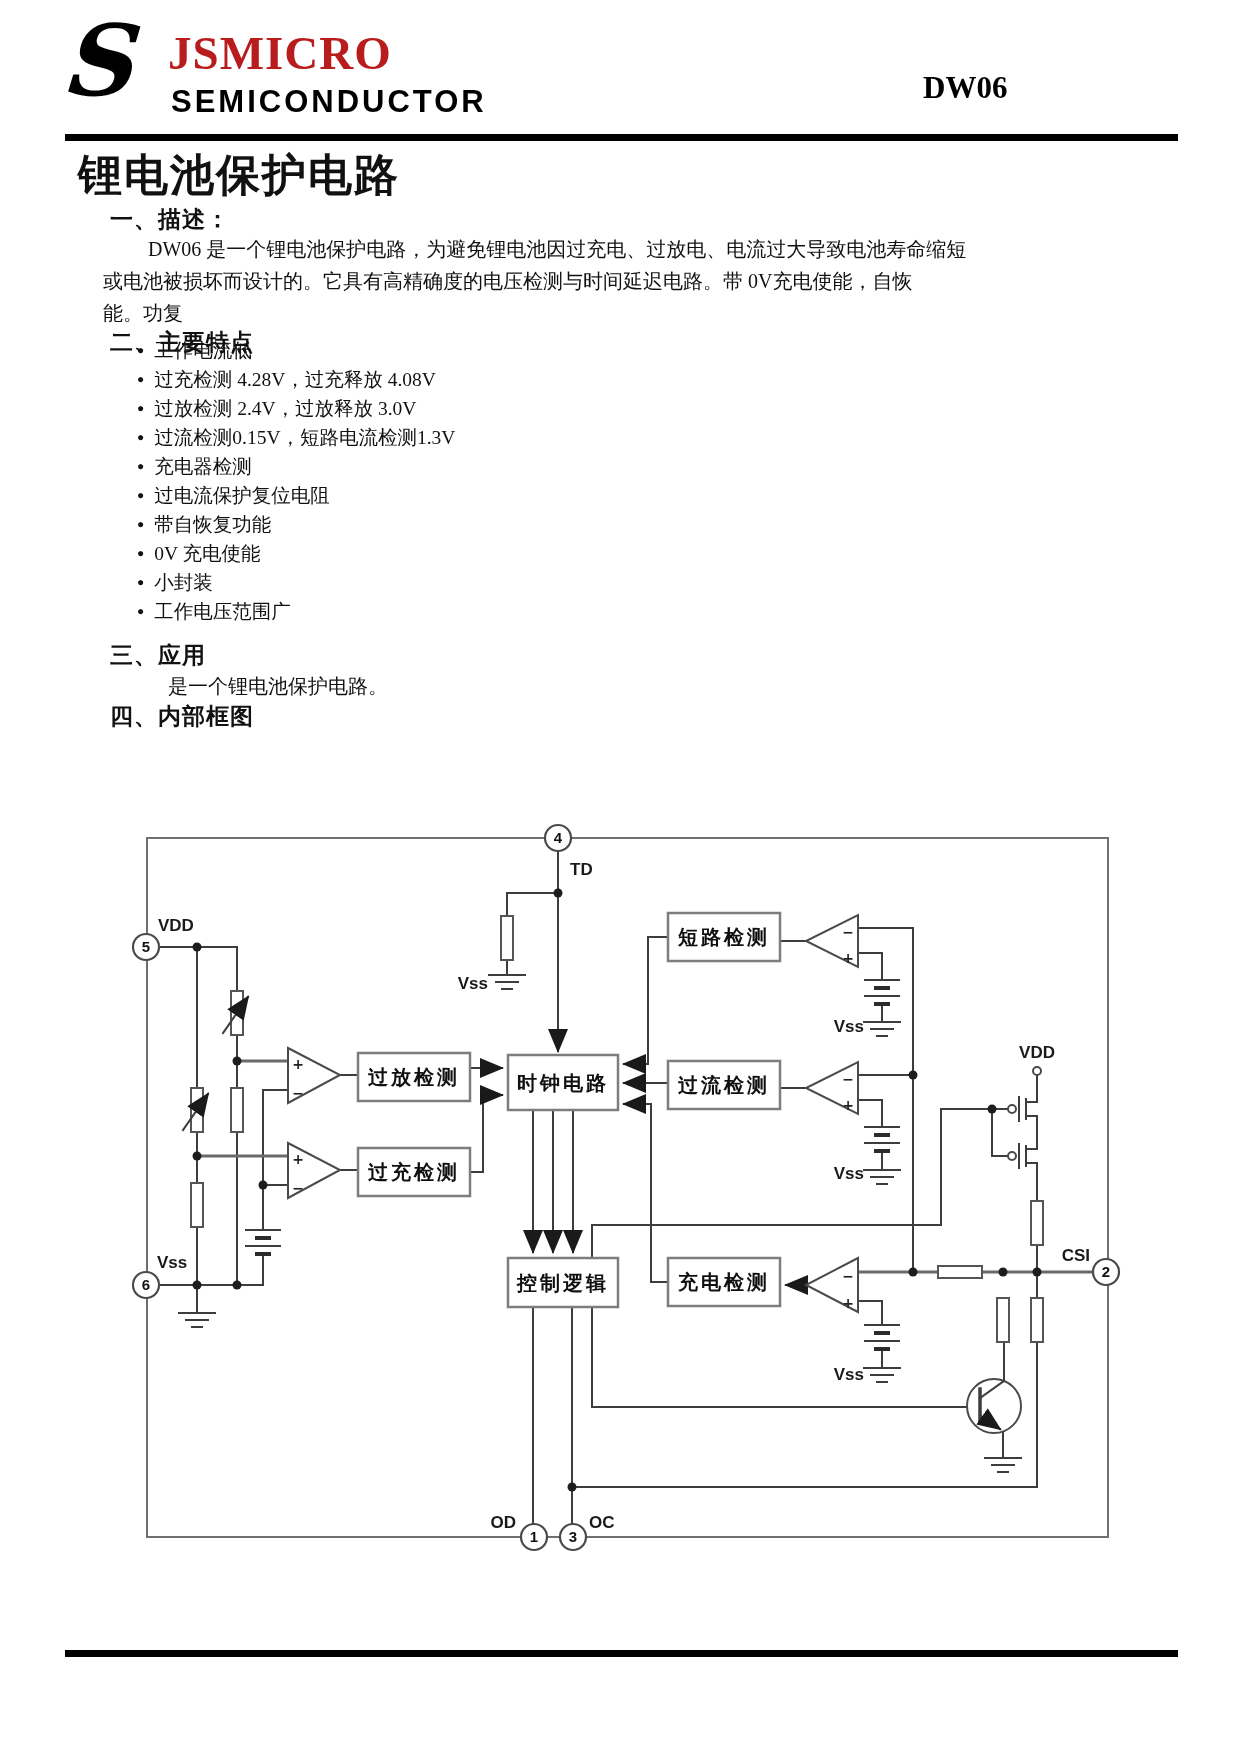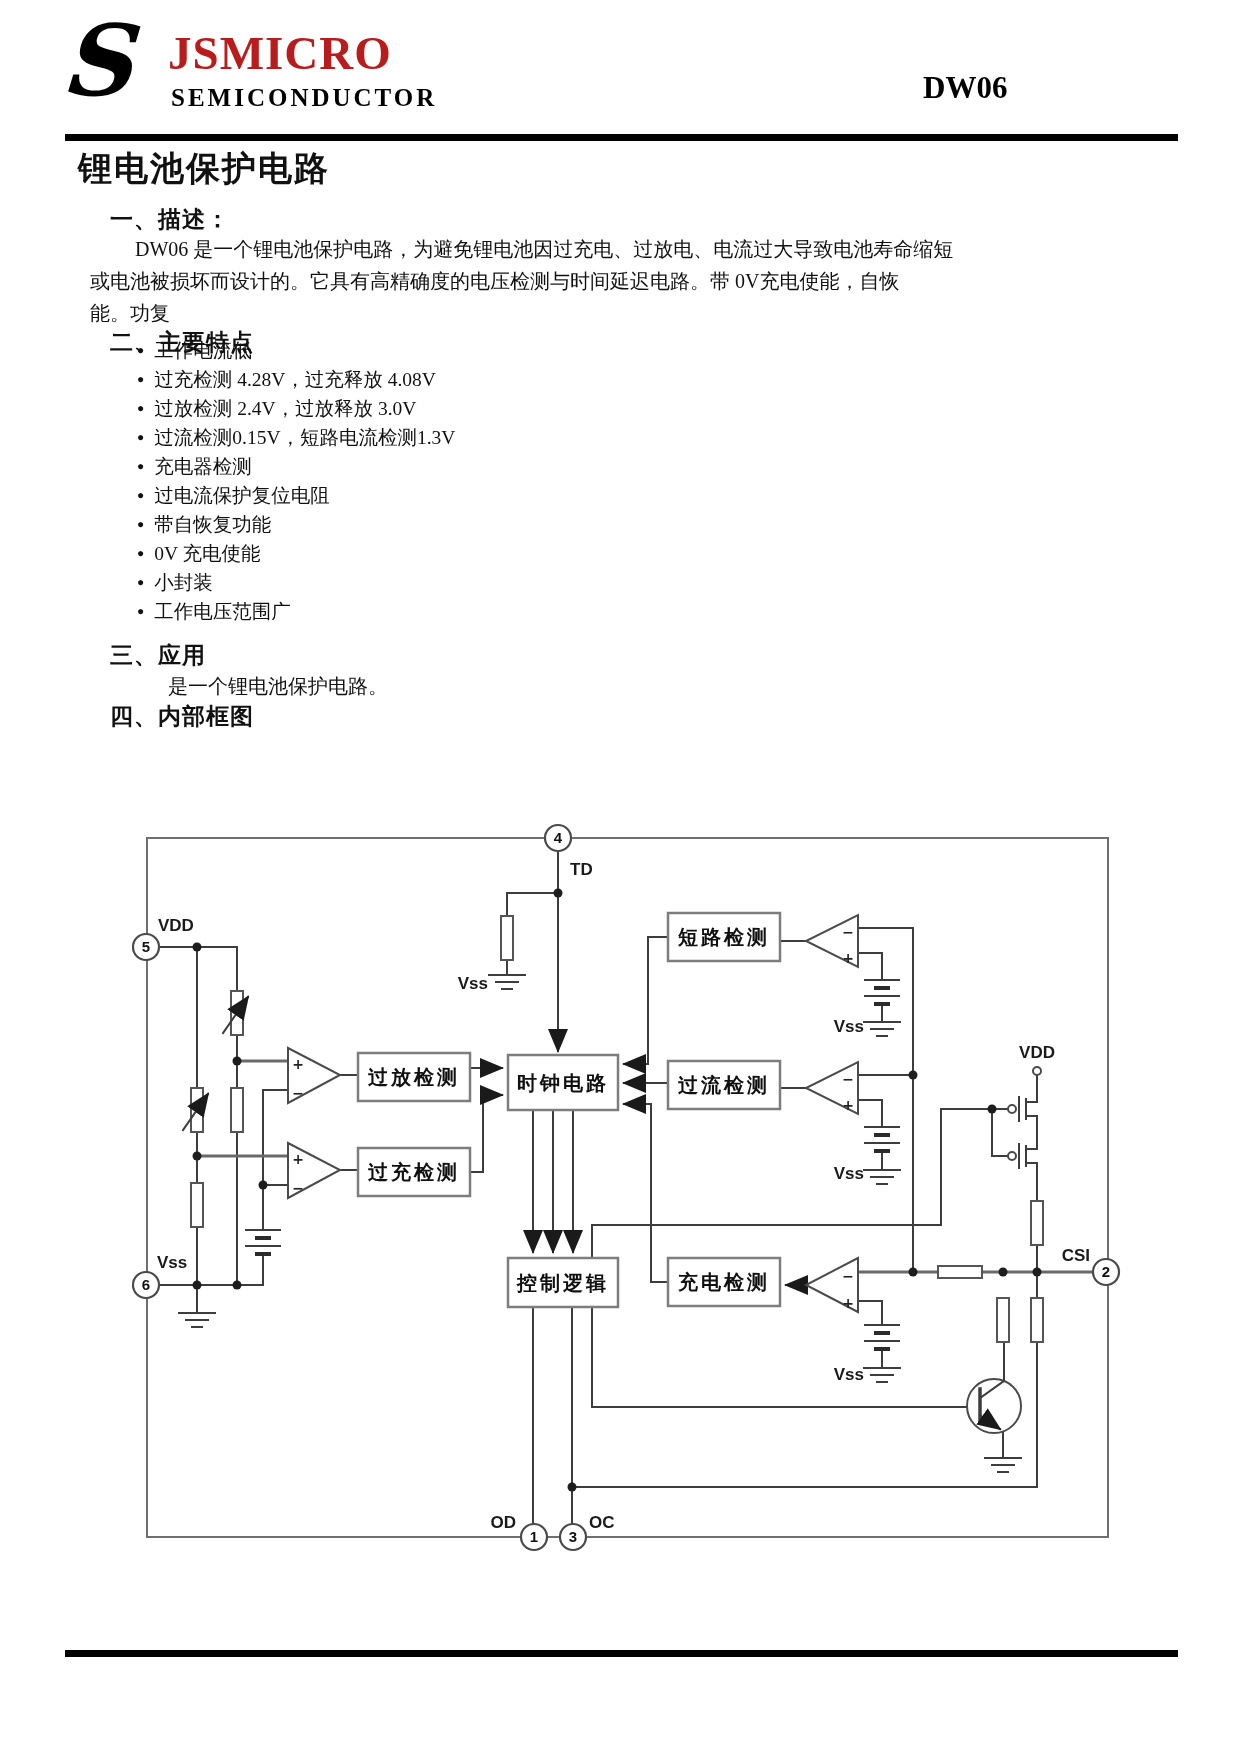--- a/index.html
+++ b/index.html
@@ -4,31 +4,31 @@
 <style>
   html,body{margin:0;padding:0;background:#ffffff;}
   .page{position:relative;width:1240px;height:1754px;background:#fff;overflow:hidden;
         font-family:"Liberation Serif","DejaVu Serif",serif;color:#111;}
   .abs{position:absolute;}
   
   .logo-mark{left:70px;top:12px;font-family:"DejaVu Serif",serif;font-weight:900;font-style:italic;
              font-size:98px;line-height:98px;transform:skewX(-6deg);color:#000;}
   .logo-title{left:168px;top:26px;font-family:Liberation Serif, serif;font-weight:900;
               font-size:47px;letter-spacing:1px;color:#b91c1c;}
-  .logo-sub{left:171px;top:84px;font-family:Liberation Serif, serif;font-weight:700;
-            font-size:25px;letter-spacing:3px;color:#000;}
+  .logo-sub{left:171px;top:84px;font-family:Liberation Sans, sans-serif;font-weight:700;
+            font-size:31px;letter-spacing:3px;color:#000;}
   .part-no{left:923px;top:70px;width:160px;font-family:Liberation Serif, serif;
            font-weight:700;font-size:31px;color:#000;}
   .rule{left:65px;width:1113px;height:7px;background:#000;}
   .rule-top{top:134px;} .rule-bot{top:1650px;}
   
-  .doc-title{left:78px;top:146px;font-size:34px;font-weight:700;letter-spacing:2px;}
+  .doc-title{left:78px;top:146px;font-size:44px;font-weight:700;letter-spacing:2px;}
   .sec-head{font-family:"Liberation Sans",sans-serif;left:110px;font-size:23px;font-weight:700;letter-spacing:1px;}
   .h1{top:204px;} .h2{top:327px;} .h3{top:640px;} .h4{top:701px;}
-  .para{left:90px;top:233px;width:880px;font-size:20px;line-height:32px;}
+  .para{left:103px;top:233px;width:880px;font-size:20px;line-height:32px;}
   .para .ind{padding-left:45px;}
   .features{left:137px;top:336px;list-style:none;margin:0;padding:0;font-size:19.5px;}
   .features li{height:29px;line-height:29px;white-space:nowrap;}
   .features li::before{content:"●";font-size:12px;vertical-align:3px;margin-right:10px;}
   .apps{left:168px;top:673px;font-size:20px;}
   
   .diagram{left:0;top:818px;}
   .w{stroke:#3d3d3d;stroke-width:2;fill:none;stroke-linecap:square;}
   .wg{stroke:#6a6a6a;stroke-width:3;fill:none;stroke-linecap:square;}
   .wb{stroke:#2b2b2b;stroke-width:4;fill:none;}

